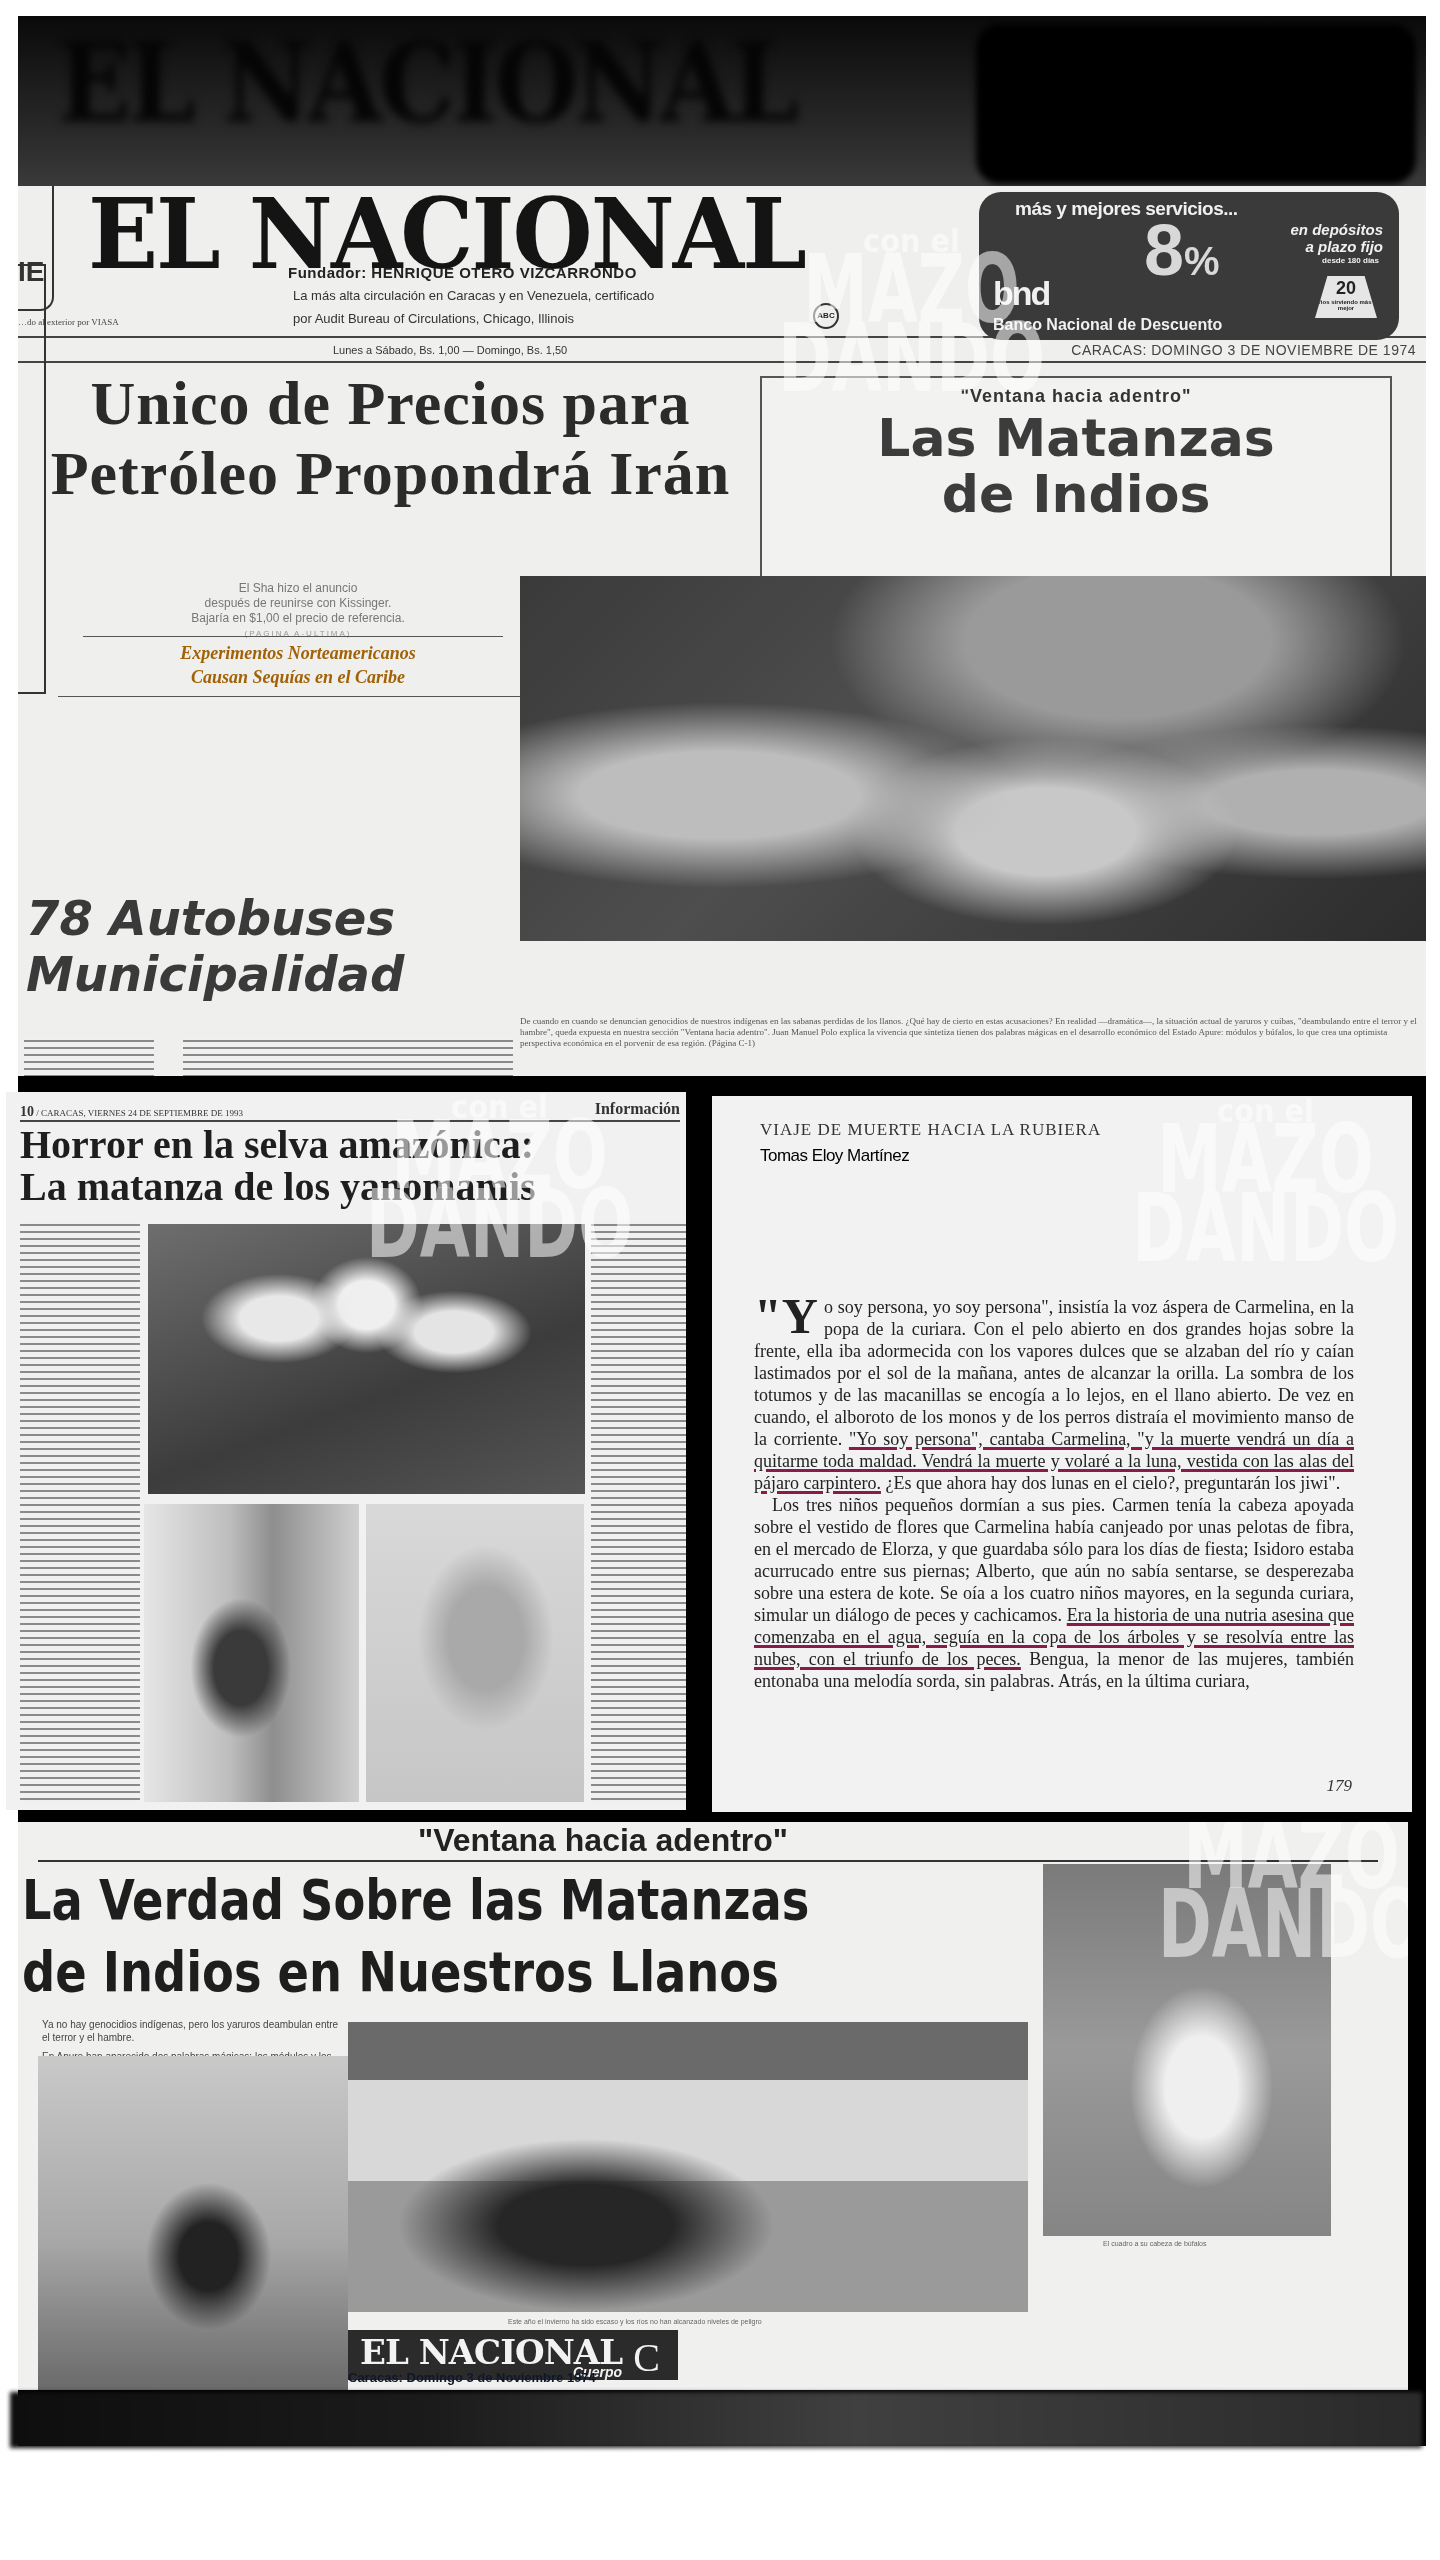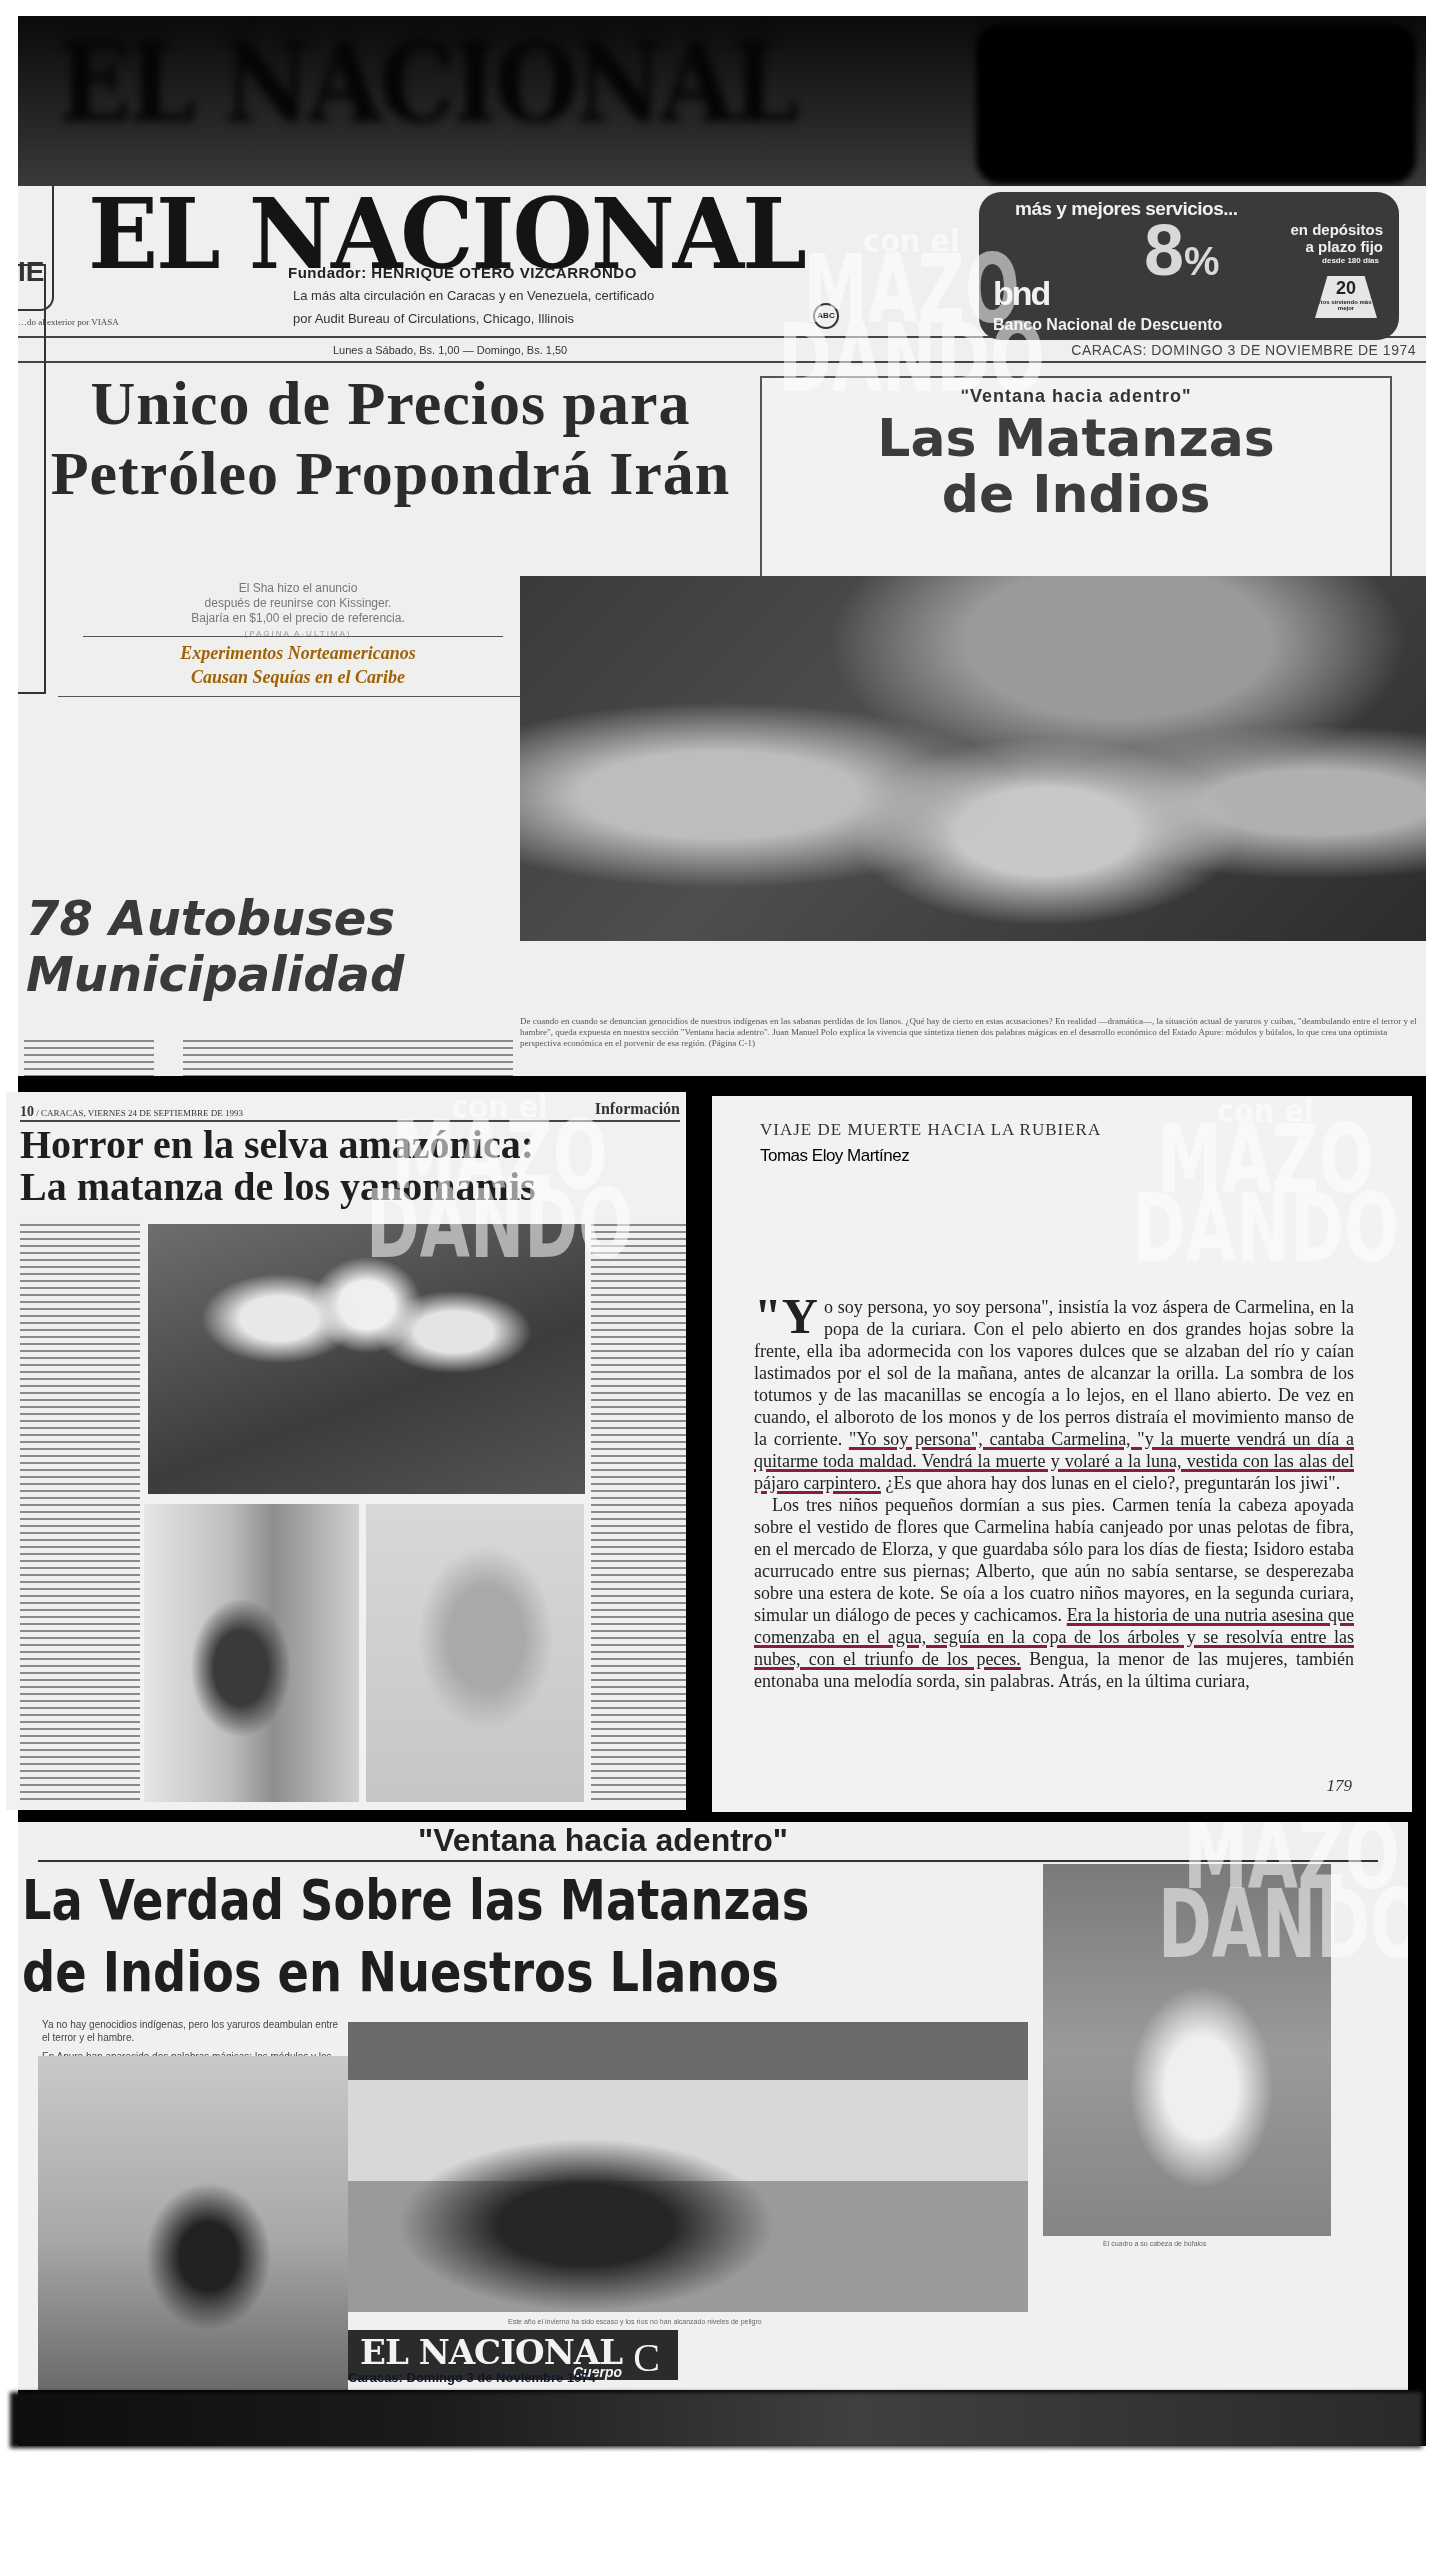--- a/index.html
+++ b/index.html
@@ -25,21 +25,21 @@
   .export-note { position: absolute; left: 0; top: 131px; font-family: Liberation Serif, serif; font-size: 9px; color: #444; }
   .rule1 { position: absolute; left: 0; top: 150px; width: 1408px; height: 2px; background: #444; }
   .price { position: absolute; left: 315px; top: 158px; font-family: "Liberation Sans", sans-serif; font-size: 11px; color: #333; }
   .dateline { position: absolute; right: 10px; top: 156px; font-family: "Liberation Sans", sans-serif; font-size: 14px; color: #444; letter-spacing: 0.5px; }
   .rule2 { position: absolute; left: 0; top: 175px; width: 1408px; height: 2px; background: #444; }
 
   .ad-box { position: absolute; left: 955px; top: 6px; width: 420px; height: 148px; background: #3a3a3a; border-radius: 22px; color: #f0f0f0; font-family: "Liberation Sans", sans-serif; font-weight: bold; margin-left: 6px; }
   .ad-top { position: absolute; left: 36px; top: 6px; font-size: 19px; letter-spacing: -0.5px; }
   .ad-pct { position: absolute; left: 165px; top: 22px; font-size: 72px; color: #d8d8d8; line-height: 1; }
   .ad-pct small { font-size: 40px; }
-  .ad-dep { position: absolute; right: 16px; top: 30px; font-size: 15px; text-align: right; line-height: 1.1; }
+  .ad-dep { position: absolute; right: 16px; top: 30px; font-size: 15px; text-align: right; line-height: 1.1; font-style: italic; }
   .ad-since { position: absolute; right: 20px; top: 64px; font-size: 8px; }
   .ad-logo { position: absolute; left: 14px; top: 82px; font-size: 34px; letter-spacing: -2px; }
   .ad-20 { position: absolute; right: 22px; top: 84px; width: 62px; height: 42px; background: #e6e6e6; color: #222; font-size: 18px; text-align: center; line-height: 1; clip-path: polygon(20% 0, 80% 0, 100% 100%, 0 100%); padding-top: 3px; }
   .ad-20 span { display: block; font-size: 6px; margin-top: 2px; }
   .ad-bank { position: absolute; left: 14px; top: 124px; font-size: 16px; }
 
   .h-oil { position: absolute; left: 0; top: 182px; width: 745px; text-align: center; font-family: "Liberation Serif", serif; font-size: 62px; line-height: 70px; color: #2b2b2b; letter-spacing: 1px; }
   .oil-sub { position: absolute; left: 60px; top: 395px; width: 440px; text-align: center; font-family: "Liberation Sans", sans-serif; font-size: 12px; line-height: 15px; color: #777; }
   .oil-page { font-size: 8px; letter-spacing: 2px; color: #999; }
   .rule-oil { position: absolute; left: 65px; top: 450px; width: 420px; height: 1px; background: #555; }

